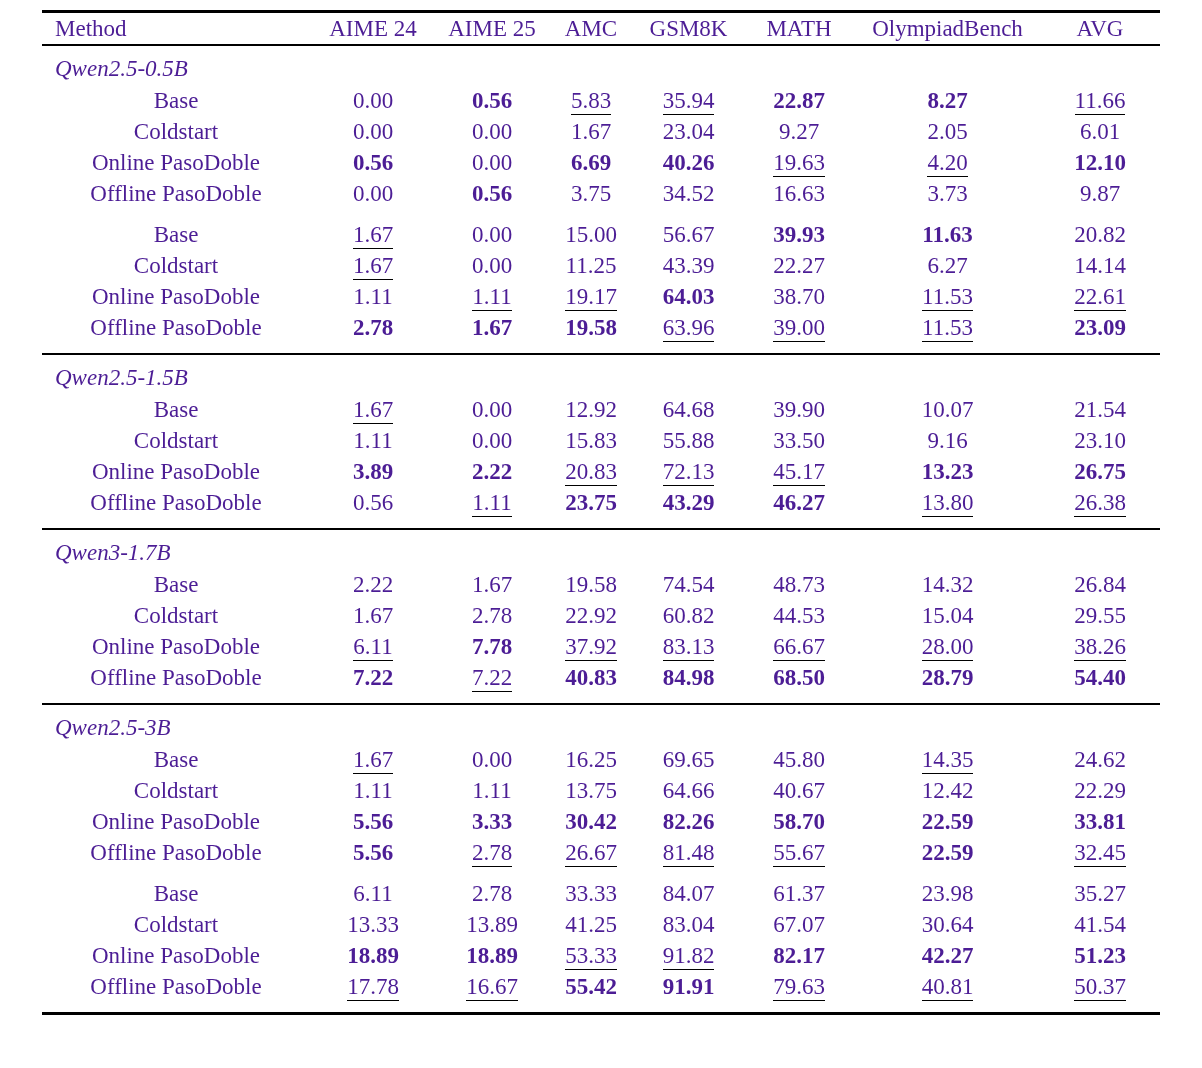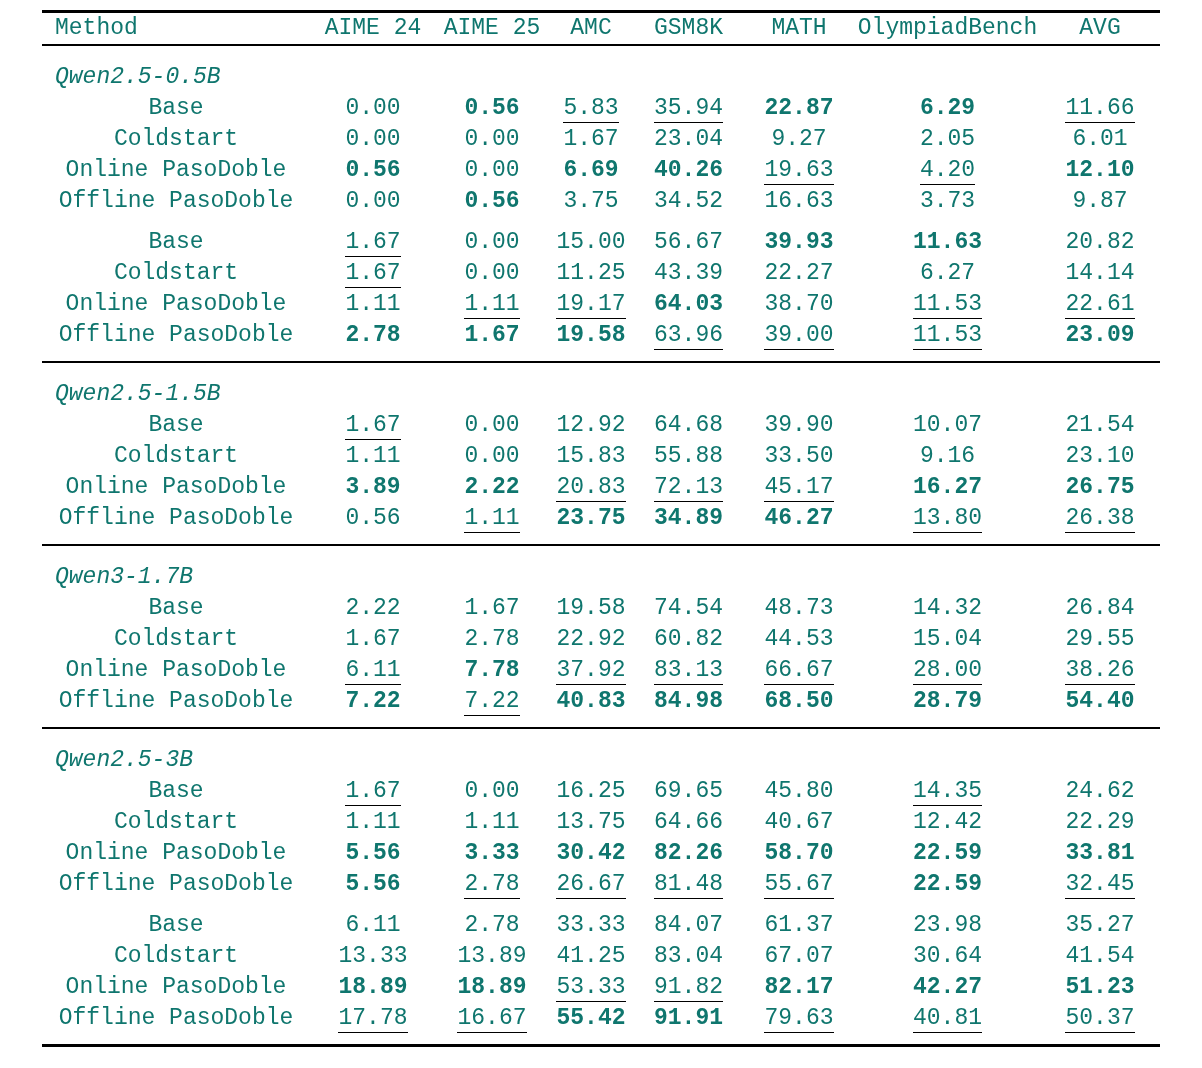--- a/index.html
+++ b/index.html
@@ -11,23 +11,23 @@
     overflow: hidden;
   }
   .paper-table-wrap {
     margin: 10px 0 0 42px;
     width: 1118px;
   }
   table.results {
     border-collapse: collapse;
     table-layout: fixed;
     width: 1118px;
-    font-family: Liberation Mono, monospace;
+    font-family: Liberation Serif, serif;
     font-size: 23px;
-    color: #0f766e;
+    color: #4c1d95;
     border-top: 3.5px solid #000000;
     border-bottom: 3.5px solid #000000;
   }
   table.results th, table.results td {
     padding: 0;
     line-height: 31px;
     font-weight: normal;
     white-space: nowrap;
     overflow: visible;
   }
@@ -39,21 +39,21 @@
     text-align: center;
     vertical-align: bottom;
   }
   thead th.method-col {
     text-align: left;
     padding-left: 13px;
   }
   
   tr.group-row td {
     border-top: 2.2px solid #000000;
-    padding-top: 15px;
+    padding-top: 7px;
     line-height: 32px;
     font-style: italic;
     padding-left: 13px;
   }
   td.method-cell {
     text-align: center;
     padding-left: 36px;
   }
   td.num-cell {
     text-align: center;
@@ -98,21 +98,21 @@
         <tr class="group-row">
           <td colspan="8">Qwen2.5-0.5B</td>
         </tr>
         <tr>
           <td class="method-cell">Base</td>
           <td class="num-cell"><span>0.00</span></td>
           <td class="num-cell"><span class="b">0.56</span></td>
           <td class="num-cell"><span class="u">5.83</span></td>
           <td class="num-cell"><span class="u">35.94</span></td>
           <td class="num-cell"><span class="b">22.87</span></td>
-          <td class="num-cell"><span class="b">6.29</span></td>
+          <td class="num-cell"><span class="b">8.27</span></td>
           <td class="num-cell"><span class="u">11.66</span></td>
         </tr>
         <tr>
           <td class="method-cell">Coldstart</td>
           <td class="num-cell"><span>0.00</span></td>
           <td class="num-cell"><span>0.00</span></td>
           <td class="num-cell"><span>1.67</span></td>
           <td class="num-cell"><span>23.04</span></td>
           <td class="num-cell"><span>9.27</span></td>
           <td class="num-cell"><span>2.05</span></td>
@@ -201,29 +201,29 @@
           <td class="num-cell"><span>9.16</span></td>
           <td class="num-cell"><span>23.10</span></td>
         </tr>
         <tr>
           <td class="method-cell">Online PasoDoble</td>
           <td class="num-cell"><span class="b">3.89</span></td>
           <td class="num-cell"><span class="b">2.22</span></td>
           <td class="num-cell"><span class="u">20.83</span></td>
           <td class="num-cell"><span class="u">72.13</span></td>
           <td class="num-cell"><span class="u">45.17</span></td>
-          <td class="num-cell"><span class="b">16.27</span></td>
+          <td class="num-cell"><span class="b">13.23</span></td>
           <td class="num-cell"><span class="b">26.75</span></td>
         </tr>
         <tr class="last-in-group">
           <td class="method-cell">Offline PasoDoble</td>
           <td class="num-cell"><span>0.56</span></td>
           <td class="num-cell"><span class="u">1.11</span></td>
           <td class="num-cell"><span class="b">23.75</span></td>
-          <td class="num-cell"><span class="b">34.89</span></td>
+          <td class="num-cell"><span class="b">43.29</span></td>
           <td class="num-cell"><span class="b">46.27</span></td>
           <td class="num-cell"><span class="u">13.80</span></td>
           <td class="num-cell"><span class="u">26.38</span></td>
         </tr>
         <tr class="group-row">
           <td colspan="8">Qwen3-1.7B</td>
         </tr>
         <tr>
           <td class="method-cell">Base</td>
           <td class="num-cell"><span>2.22</span></td>

